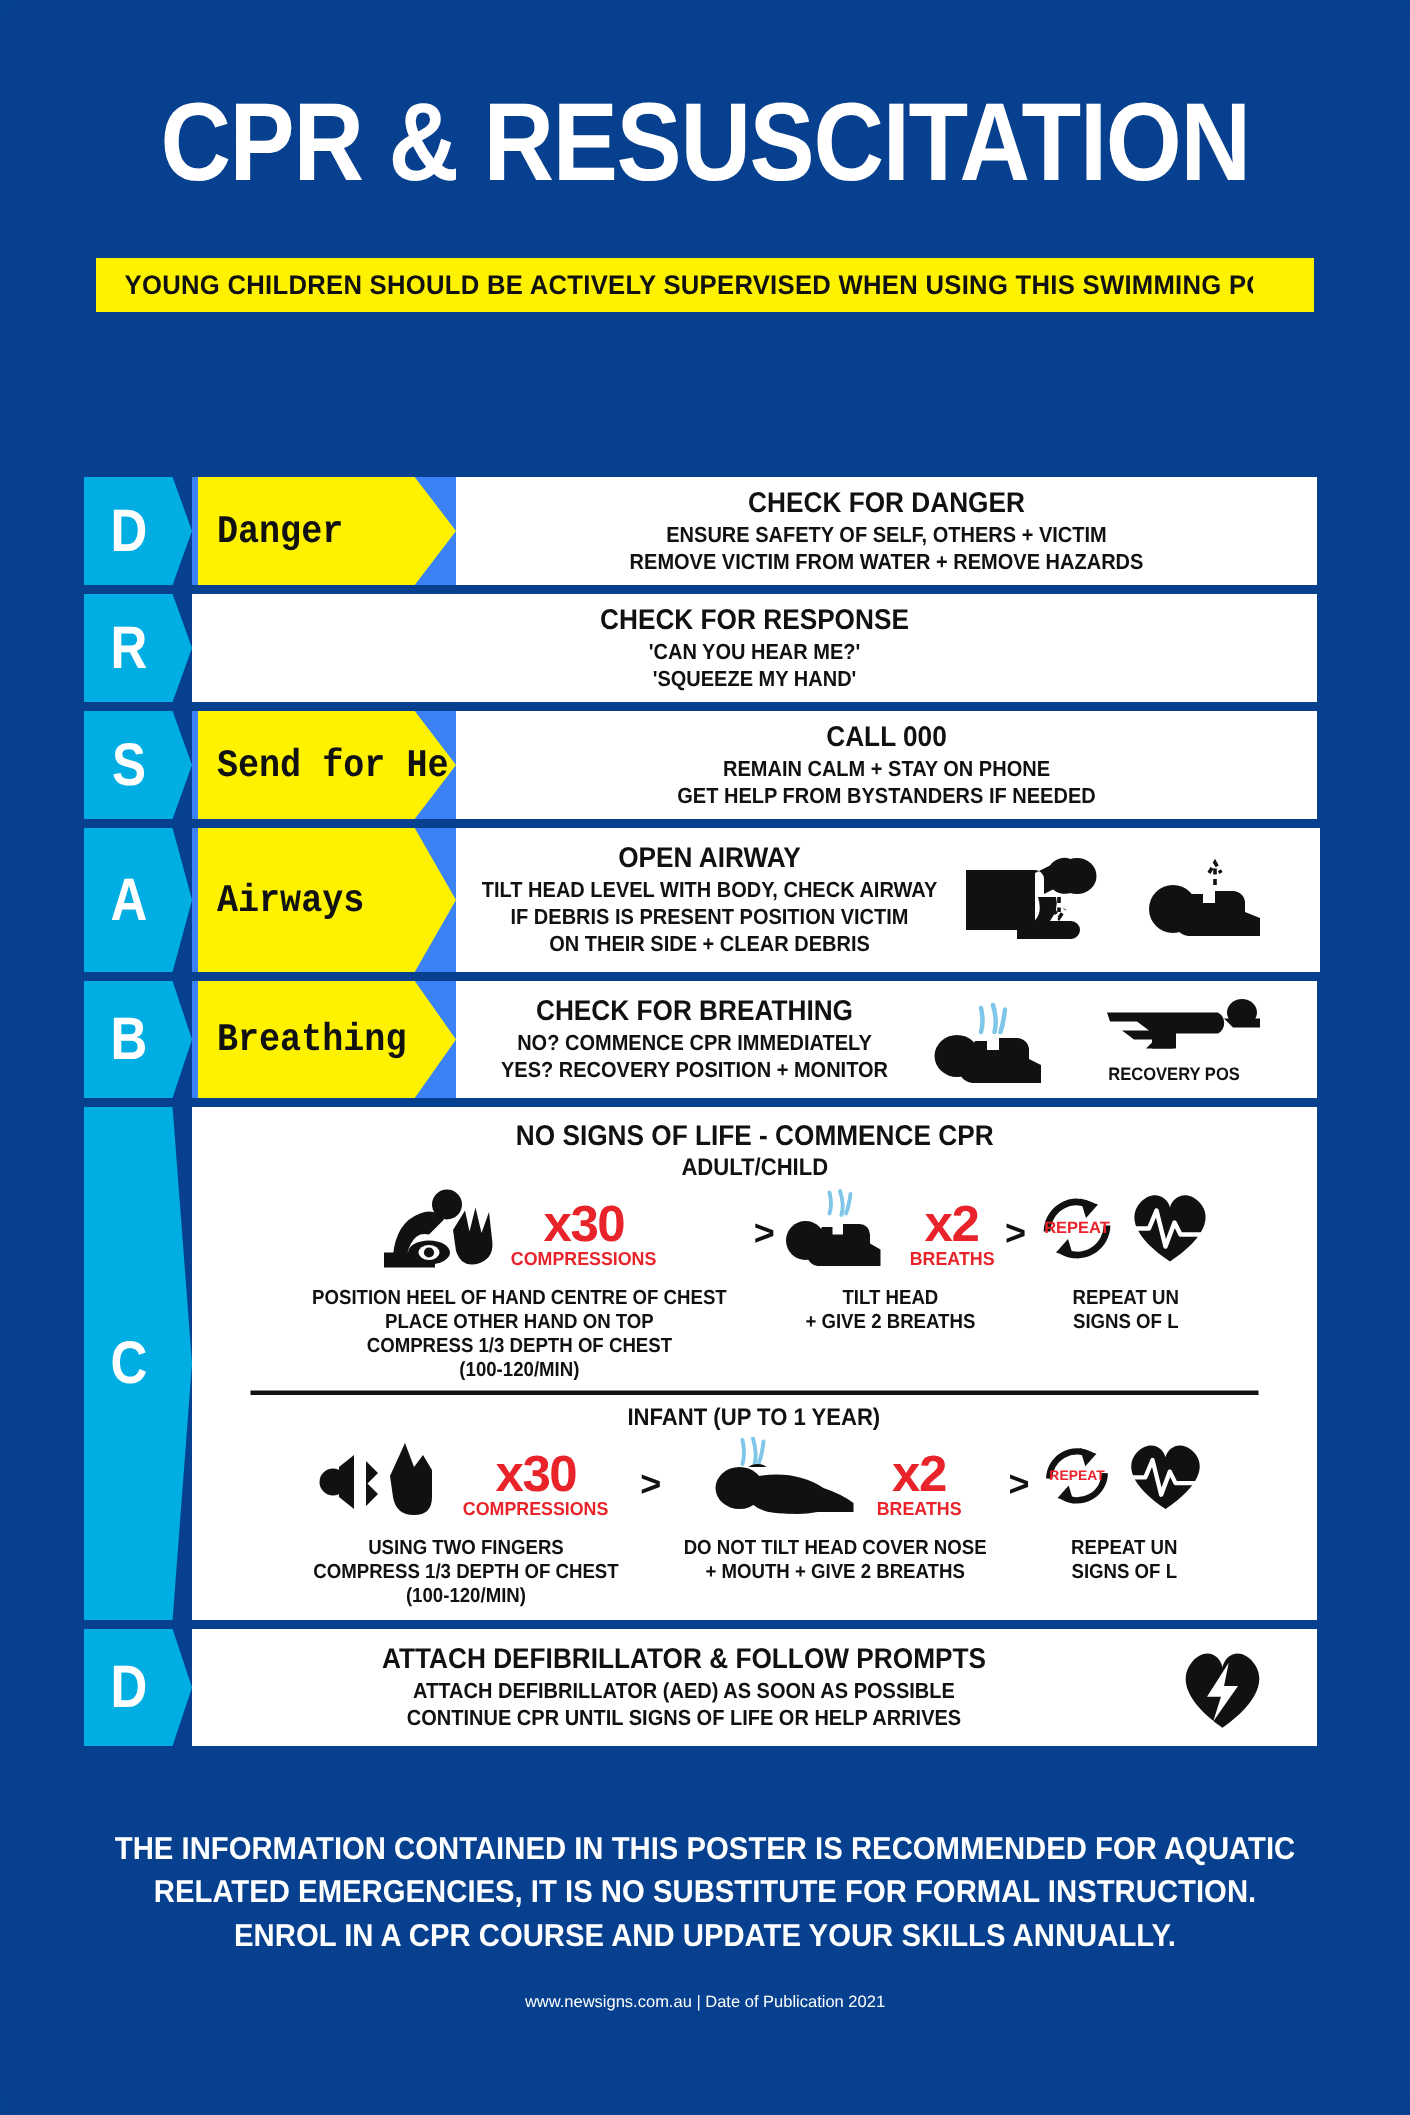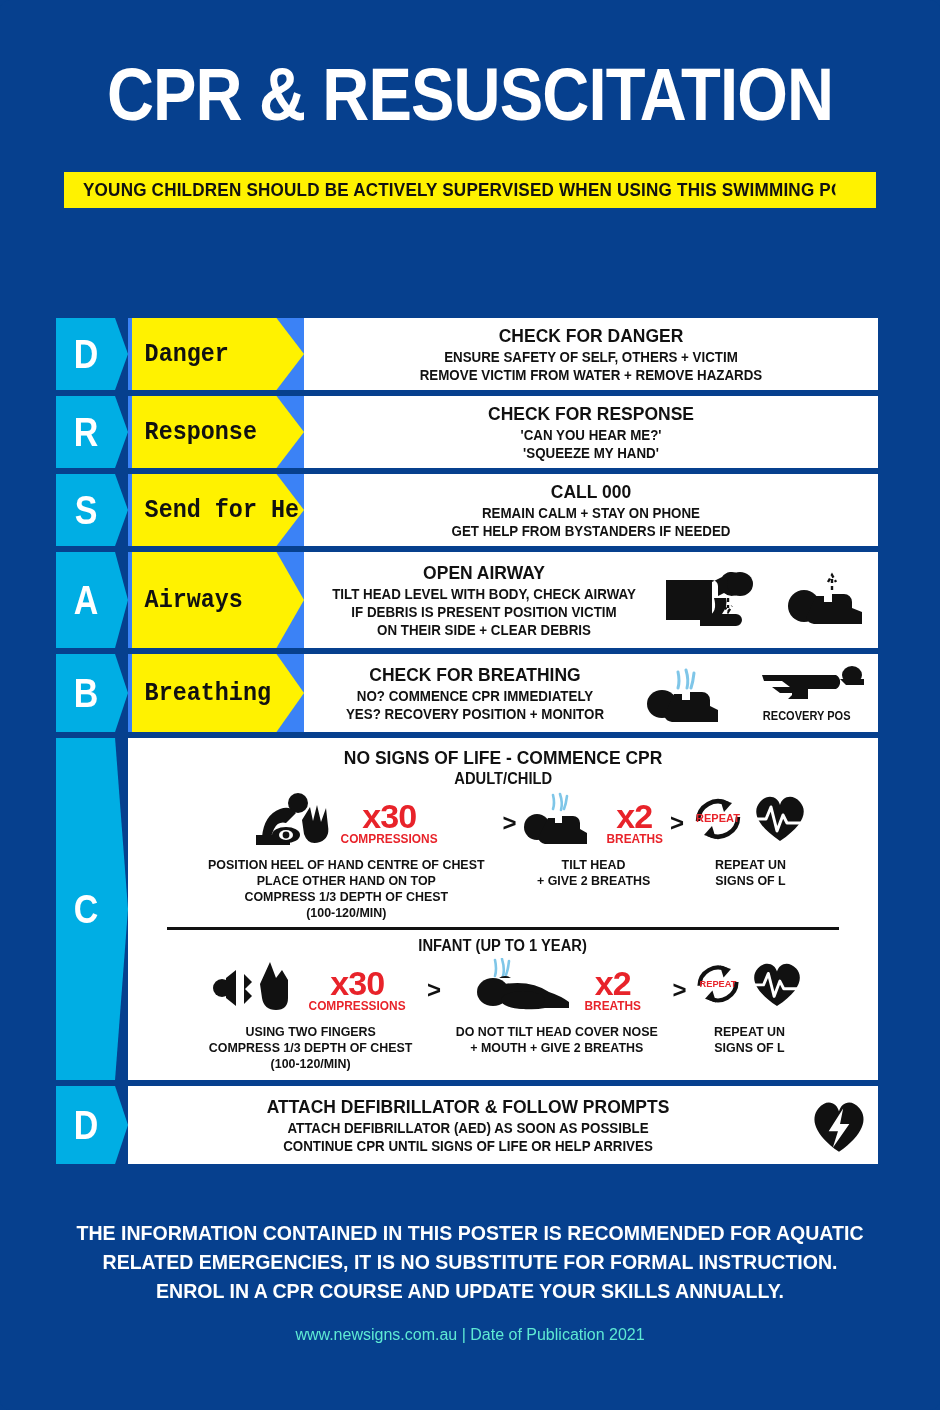--- a/index.html
+++ b/index.html
@@ -88,21 +88,21 @@
   }
   .ctext{flex:1 1 auto;text-align:center;padding:6px 4px;}
   .chead{
     color:#111111;font-size:19px;font-weight:bold;line-height:24px;
     transform:scaleX(0.92);white-space:nowrap;
   }
   .cline{
     color:#111111;font-size:14.5px;font-weight:bold;line-height:18px;
     transform:scaleX(0.92);white-space:nowrap;
   }
-  .icons{flex:0 0 auto;display:flex;align-items:center;gap:18px;padding-right:8px;}
+  .icons{flex:0 0 auto;display:flex;align-items:center;gap:18px;padding-right:32px;}
   .iconwrap{display:flex;flex-direction:column;align-items:center;}
   .iconcap{
     color:#111111;font-size:12px;font-weight:bold;line-height:14px;margin-top:2px;
     transform:scaleX(0.92);white-space:nowrap;
   }
 
   
   .r-danger{height:72px;}
   .r-response{height:72px;}
   .r-send{height:72px;}
@@ -144,21 +144,21 @@
 
   
   .footer{
     position:absolute;left:0;right:0;top:1218px;text-align:center;
   }
   .footer .fline{
     color:#FFFFFF;font-size:21px;font-weight:bold;line-height:29px;
     transform:scaleX(0.93);white-space:nowrap;
   }
   .credit{
-    margin-top:22px;color:#5eead4;font-size:16px;line-height:16px;font-weight:normal;
+    margin-top:22px;color:#ffffff;font-size:11px;line-height:16px;font-weight:normal;
   }
   svg{display:block;}
 </style>
 </head>
 <body>
 
 <div class="poster">
 
   <div class="title">CPR &amp; RESUSCITATION</div>
 
@@ -186,25 +186,20 @@
           <div class="cline">ENSURE SAFETY OF SELF, OTHERS + VICTIM</div>
           <div class="cline">REMOVE VICTIM FROM WATER + REMOVE HAZARDS</div>
         </div>
       </div>
     </div>
 
     <div class="row r-response">
       <div class="letter-cell">
         <div class="letter-shape">
           <span>R</span>
-        </div>
-      </div>
-      <div class="name-cell">
-        <div class="name-shape">
-          <span>Response</span>
         </div>
       </div>
       <div class="content-cell">
         <div class="ctext">
           <div class="chead">CHECK FOR RESPONSE</div>
           <div class="cline">'CAN YOU HEAR ME?'</div>
           <div class="cline">'SQUEEZE MY HAND'</div>
         </div>
       </div>
     </div>

